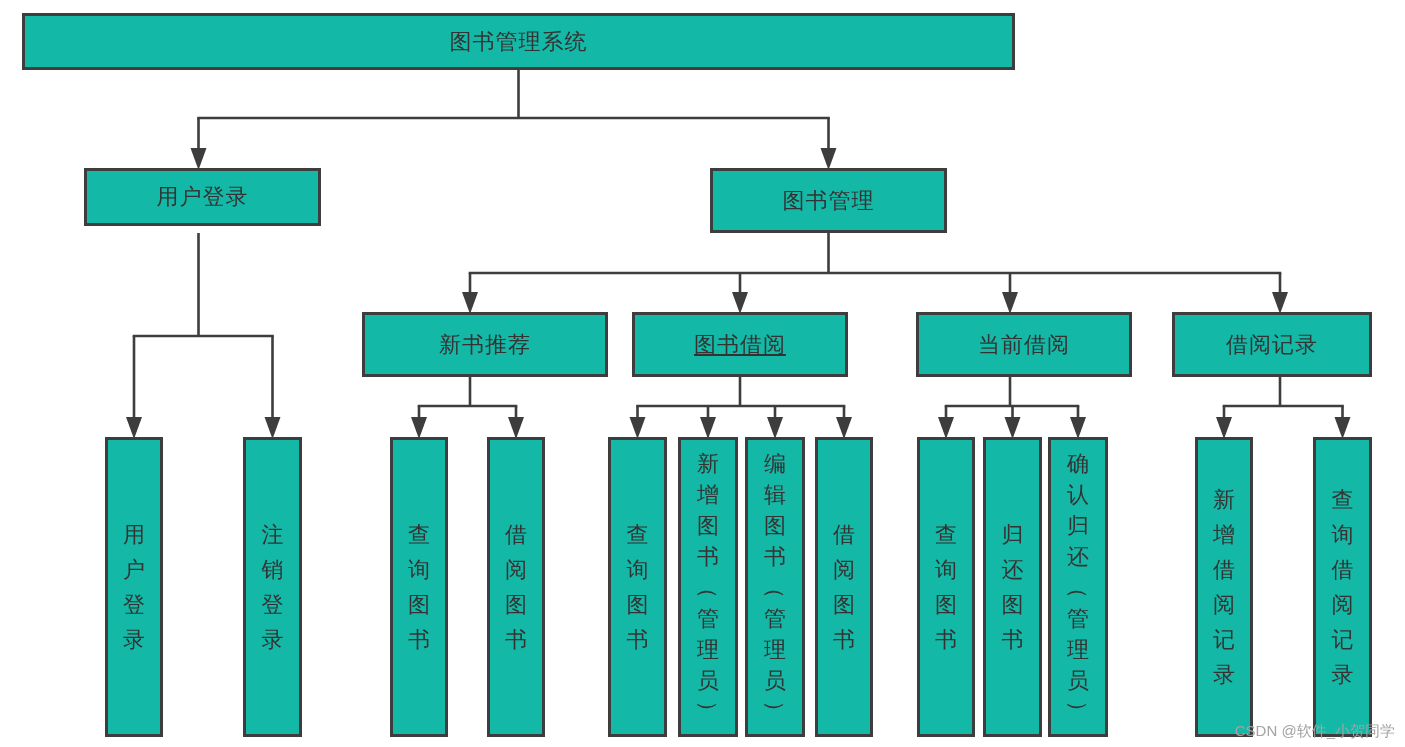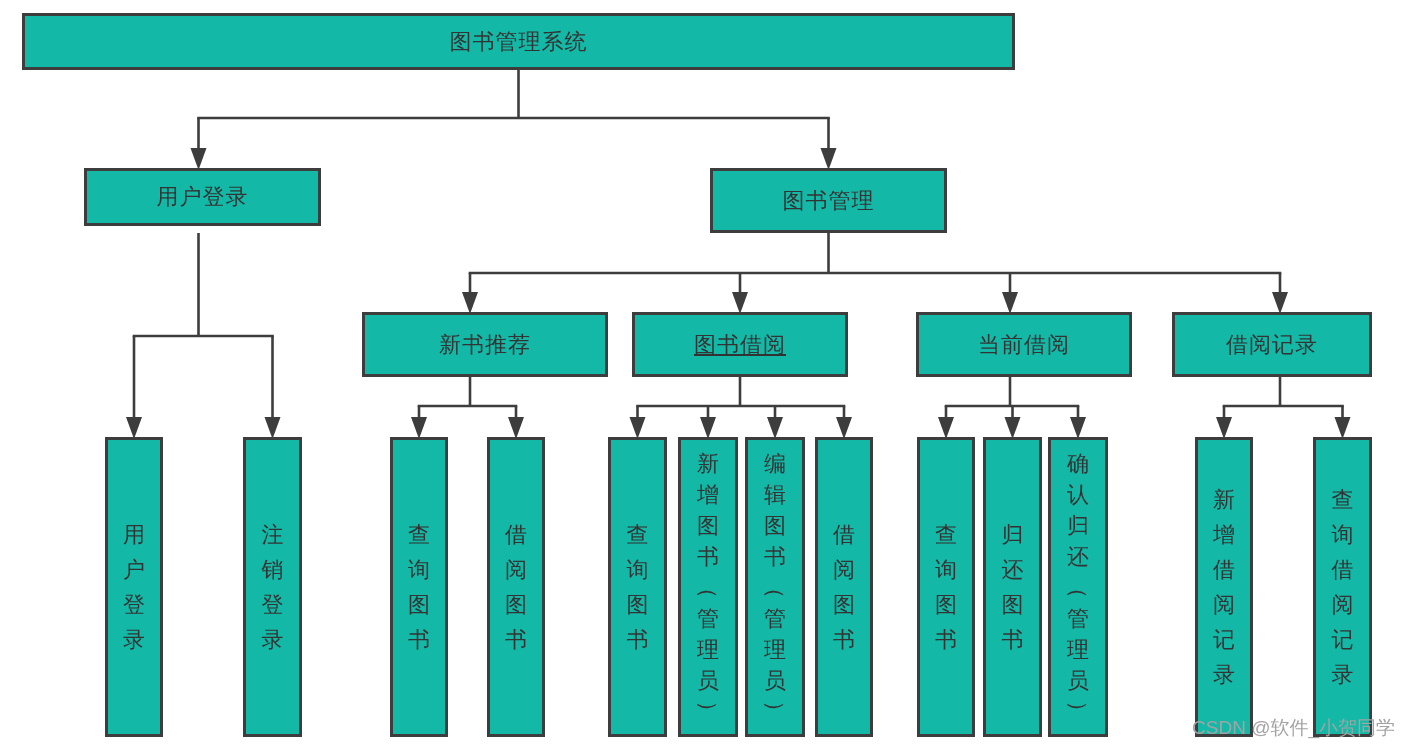--- a/index.html
+++ b/index.html
@@ -49,21 +49,21 @@
   .node.v.long .vchar {
     line-height: 31px;
   }
   .vchar.rot {
     transform: rotate(90deg);
   }
   .watermark {
     position: absolute;
     right: 10px;
     bottom: 6px;
-    font-size: 19px;
+    font-size: 15px;
     color: #a3a3a3;
     z-index: 5;
     white-space: nowrap;
   }
 </style>
 </head>
 <body>
 
 <div class="canvas">
   <svg id="connectors" width="1405" height="747" viewBox="0 0 1405 747">

